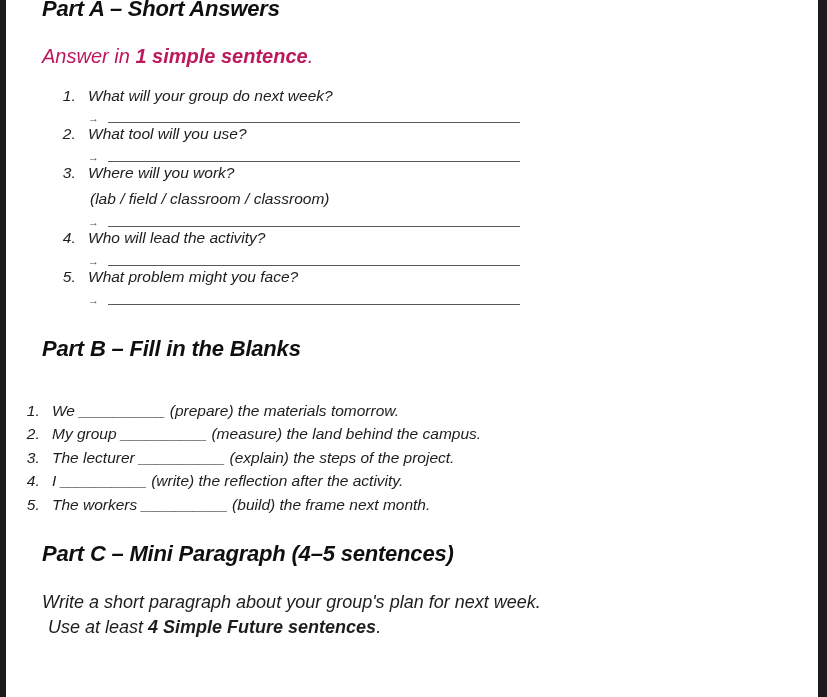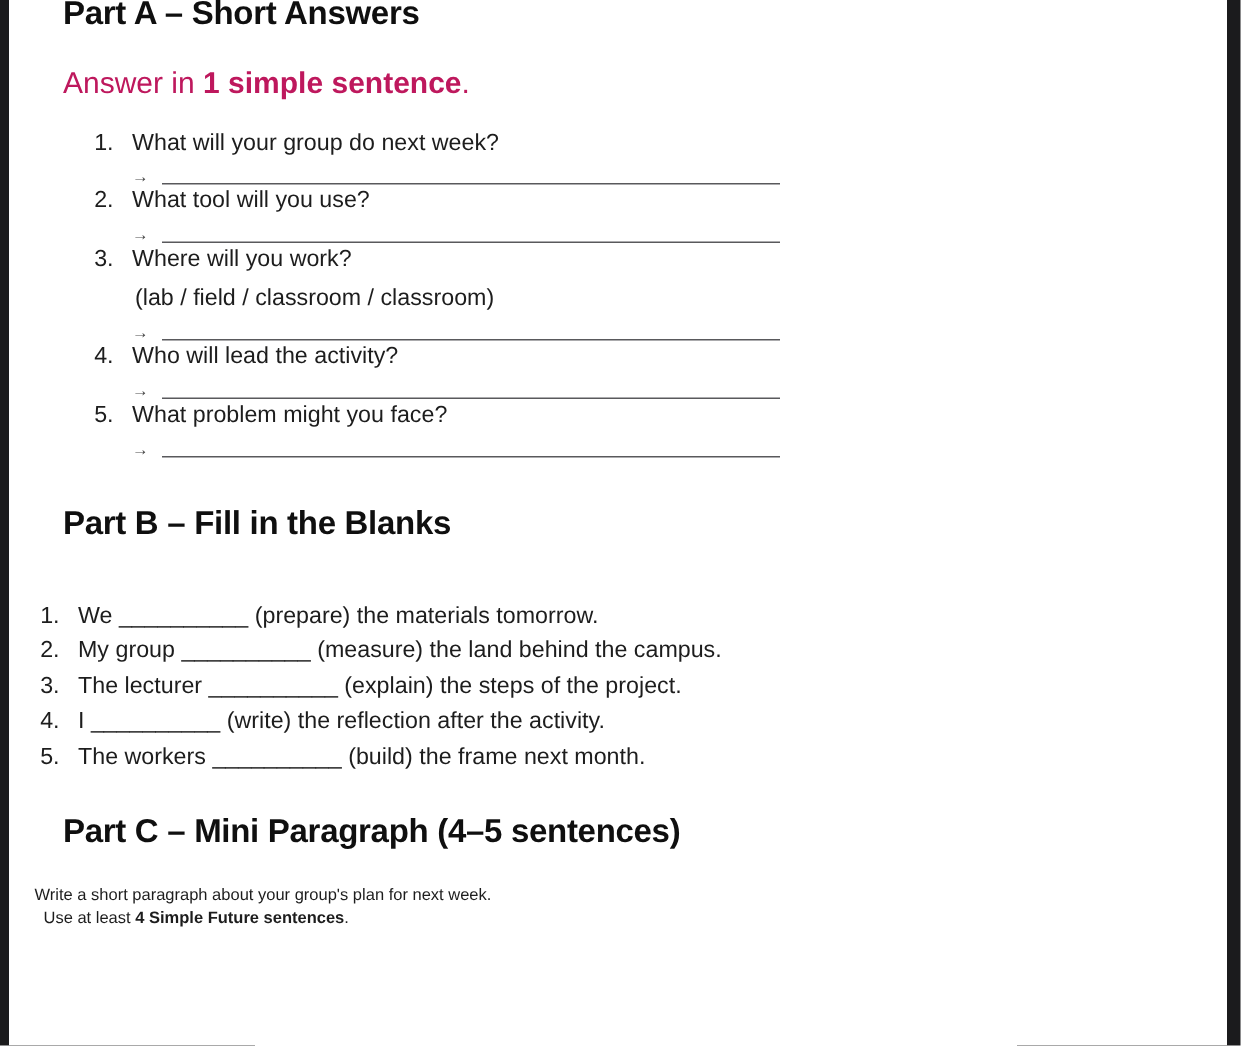--- a/index.html
+++ b/index.html
@@ -15,20 +15,21 @@
   }
 
   
   #viewer {
     position: relative;
     width: 827px;
     height: 697px;
     background: #1b1b1d;
     box-sizing: border-box;
     overflow: hidden;
+    font-style: italic;
   }
   #page {
     position: absolute;
     left: 6px;
     top: 0;
     width: 812px;
     height: 697px;
     background: #ffffff;
     overflow: hidden;
   }
@@ -117,23 +118,23 @@
   }
   ol.blanklist > li {
     padding-left: 8px;
     line-height: 1.52;
     white-space: nowrap;
   }
   .blank { letter-spacing: 0px; }
 
   
   .partc-body {
-    font-size: 11px;
+    font-size: 18px;
     color: #1d1d1d;
-    margin-left: 17px;
+    margin-left: 36px;
     line-height: 1.4;
   }
   .partc-line2 { margin-left: 6px; }
   .partc-body b { font-weight: bold; }
 
   
   .gap-a-instr { height: 20px; }
   .gap-instr-list { height: 16px; }
   .gap-before-partB { height: 29px; }
   .gap-partB-instr { height: 20px; }

